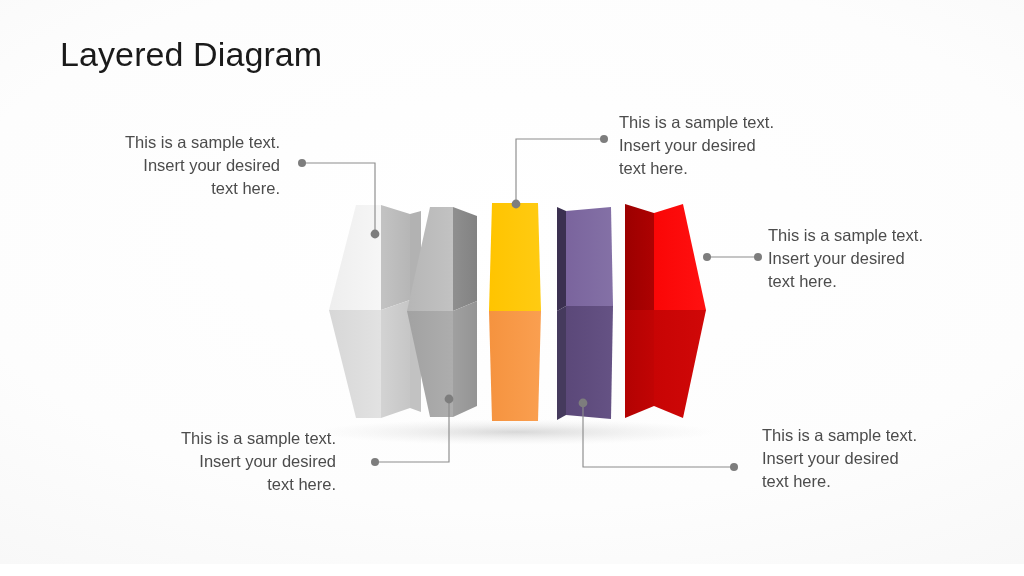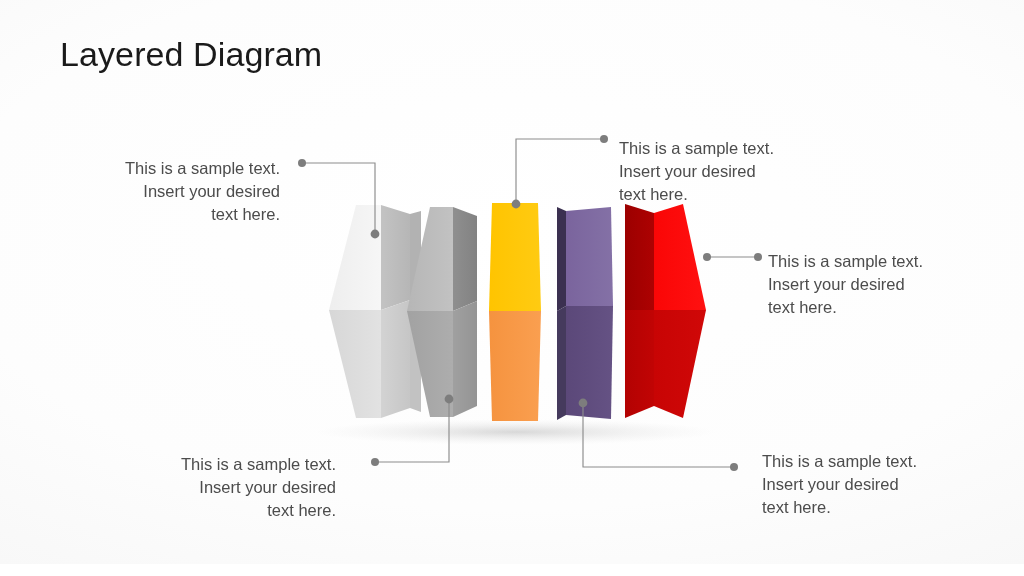--- a/index.html
+++ b/index.html
@@ -39,21 +39,20 @@
     left: 0;
     top: 0;
   }
   
   .callout {
     position: absolute;
     font-size: 16.5px;
     line-height: 22.8px;
     color: #4c4c4c;
     white-space: pre-line;
-    margin-top: 26px;
   }
   .callout.right-align { text-align: right; }
   .callout.left-align  { text-align: left; }
 
   #callout-0 { left: 68px;  top: 131px; width: 212px; }
   #callout-1 { left: 619px; top: 111px; width: 215px; }
   #callout-2 { left: 768px; top: 224px; width: 218px; }
   #callout-3 { left: 136px; top: 427px; width: 200px; }
   #callout-4 { left: 762px; top: 424px; width: 215px; }
 </style>

